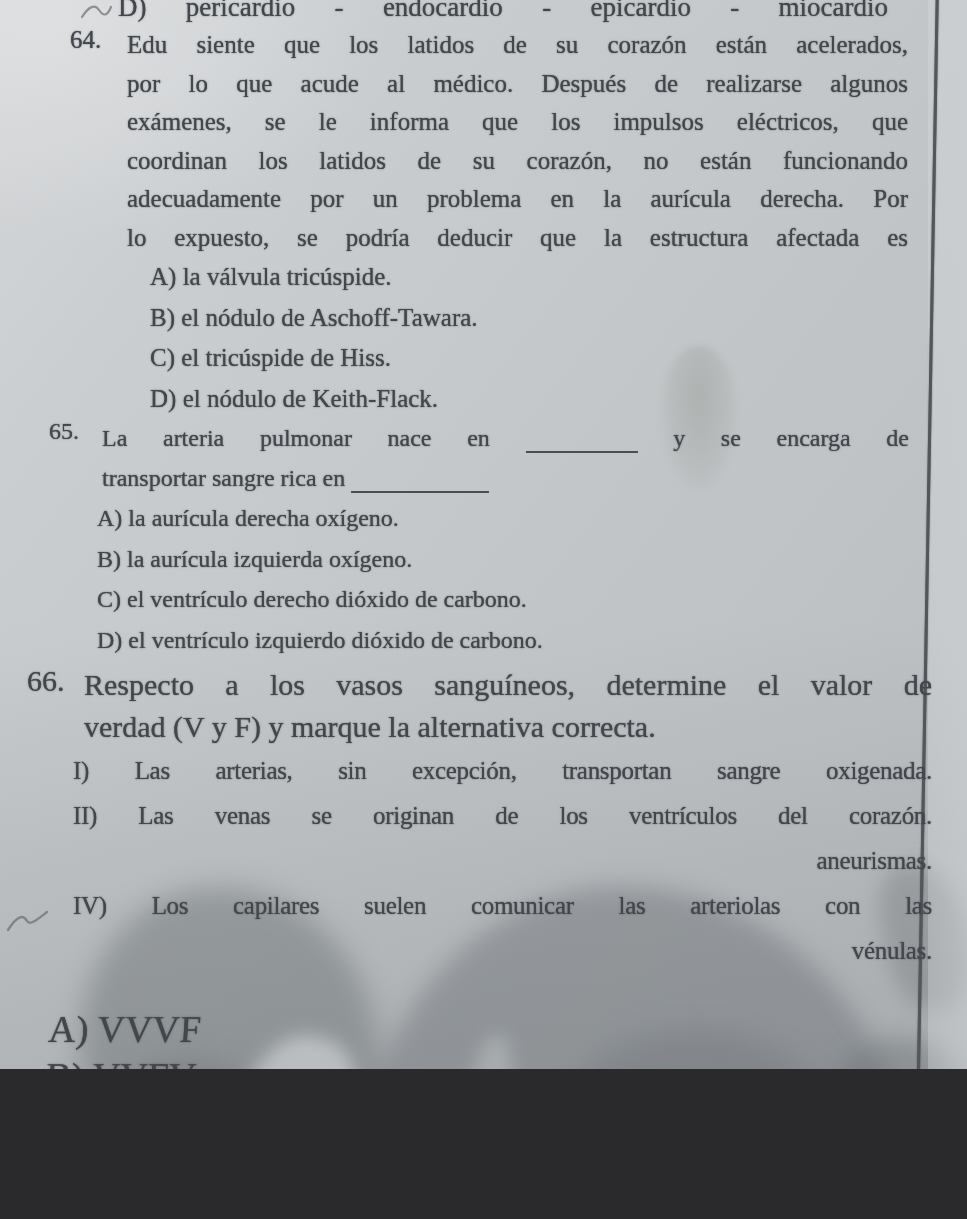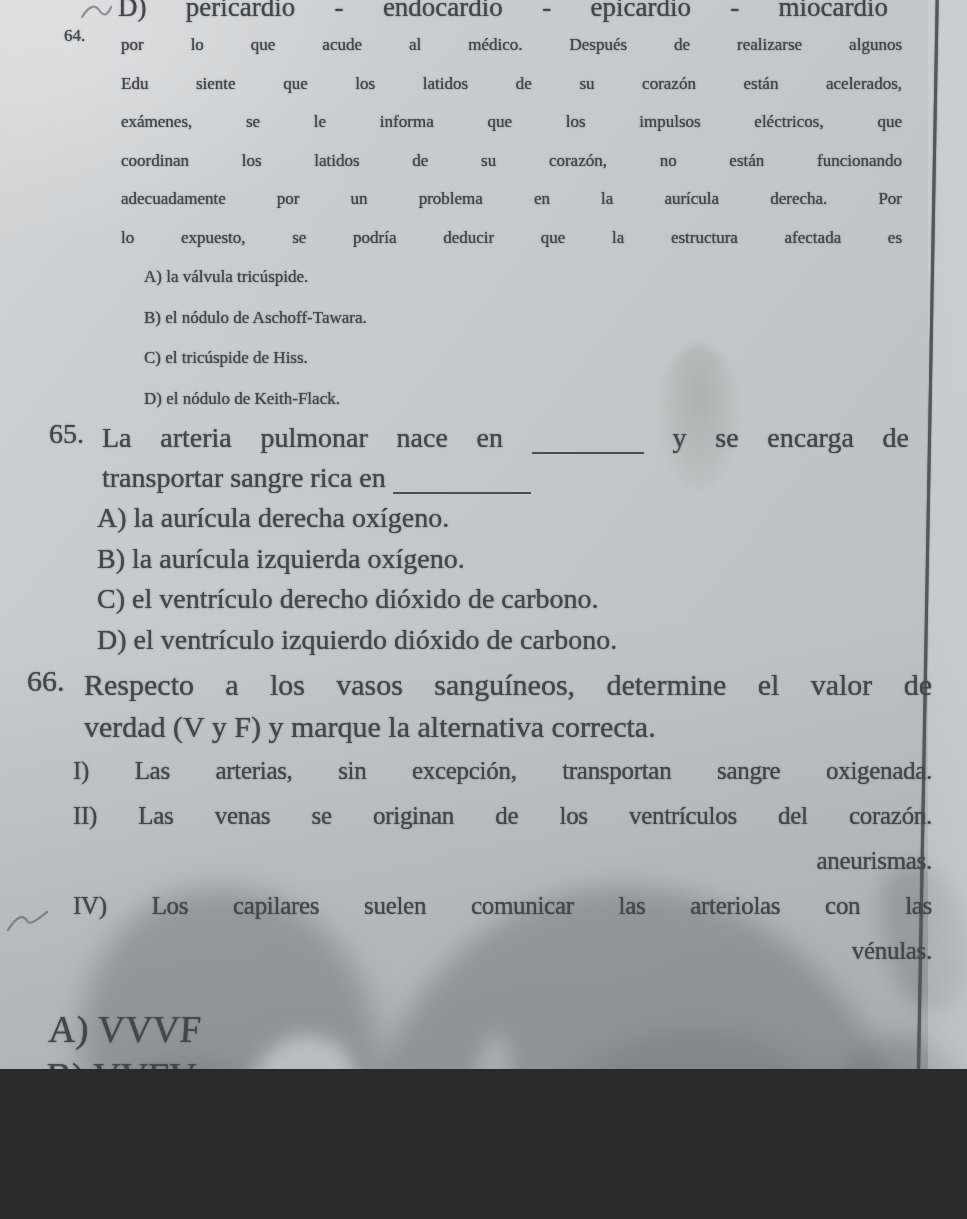--- a/index.html
+++ b/index.html
@@ -40,26 +40,26 @@
     filter:blur(3px);pointer-events:none;}
   .right-strip{position:absolute;left:928px;top:0;width:39px;height:1219px;
     background:linear-gradient(to right,rgba(216,219,221,.35),rgba(210,213,216,.55));
     pointer-events:none;}
   .vline{position:absolute;left:925px;top:-8px;width:2.5px;height:1240px;background:#53565a;
     transform:rotate(1deg);box-shadow:0 0 1.5px rgba(60,63,66,.8);}
   
   .txt{position:absolute;text-shadow:0 0 1px rgba(67,70,75,.9),0 0 2.5px rgba(67,70,75,.3);}
   .jl{text-align:justify;text-align-last:justify;}
   .num{position:absolute;left:0;top:0;}
-  .q64{top:26px;left:64px;width:838px;font-size:17px;}
+  .q64{top:26px;left:70px;width:838px;font-size:25px;}
   .q64 .body{margin-left:57px;}
   .q64 .body div{line-height:38.5px;}
   .q64 .opts{margin-left:38px;}
   .q64 .opts div{line-height:40.5px;margin-left:42px;}
-  .q65{top:418px;left:49px;width:860px;font-size:28px;}
+  .q65{top:418px;left:49px;width:860px;font-size:24px;}
   .q65 .body{margin-left:53px;}
   .q65 .body div{line-height:40px;}
   .q65 .opts{margin-left:48px;}
   .q65 .opts div{line-height:40.5px;}
   .q66{top:664px;left:27px;width:905px;font-size:30px;}
   .q66 .body{margin-left:57px;}
   .q66 .body div{line-height:42px;}
   .q66 .items{margin-left:46px;font-size:25px;letter-spacing:-.3px;width:859px;}
   .q66 .items div{line-height:45px;text-align:right;}
   .topline{top:-6px;left:118px;width:770px;font-size:27px;line-height:27px;}
@@ -98,22 +98,22 @@
   </svg>
   <svg class="squig" style="left:6px;top:908px;" width="44" height="28" viewBox="0 0 44 28">
     <path d="M2,22 C11,8 17,6 21,13 C24,18 32,11 41,4" fill="none" stroke="#6f7276" stroke-width="2.4" stroke-linecap="round"></path>
   </svg>
 
   <div class="txt topline jl">D) pericardio - endocardio - epicardio - miocardio</div>
 
   <div class="txt q64">
     <span class="num">64.</span>
     <div class="body">
+      <div class="jl">Edu siente que los latidos de su corazón están acelerados,</div>
       <div class="jl">por lo que acude al médico. Después de realizarse algunos</div>
-      <div class="jl">Edu siente que los latidos de su corazón están acelerados,</div>
       <div class="jl">exámenes, se le informa que los impulsos eléctricos, que</div>
       <div class="jl">coordinan los latidos de su corazón, no están funcionando</div>
       <div class="jl">adecuadamente por un problema en la aurícula derecha. Por</div>
       <div class="jl">lo expuesto, se podría deducir que la estructura afectada es</div>
     </div>
     <div class="opts">
       <div>A) la válvula tricúspide.</div>
       <div>B) el nódulo de Aschoff-Tawara.</div>
       <div>C) el tricúspide de Hiss.</div>
       <div>D) el nódulo de Keith-Flack.</div>

